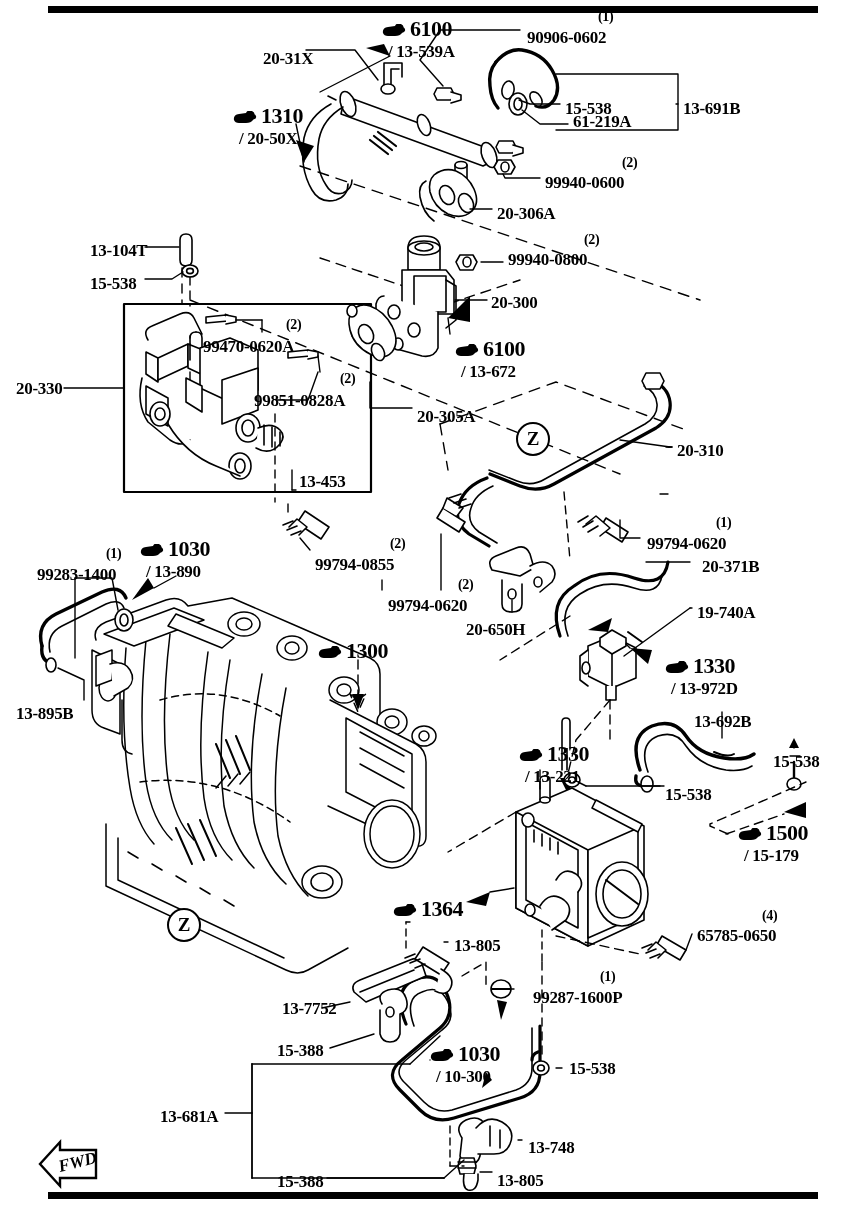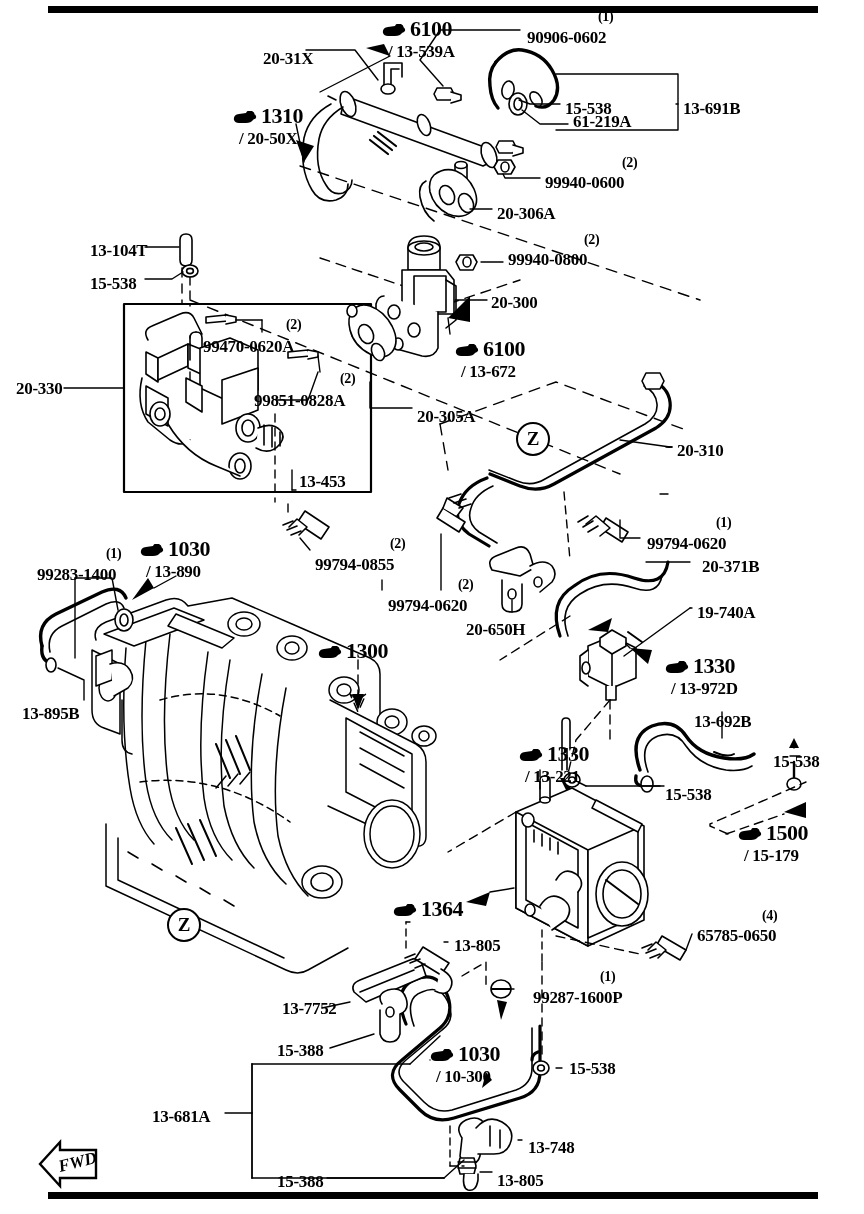--- a/index.html
+++ b/index.html
@@ -552,32 +552,32 @@
   <div class="lbl" style="left:677px;top:442px;">20-310</div>
   <div class="lbl" style="left:647px;top:535px;">99794-0620</div>
   <div class="lbl qty" style="left:716px;top:516px;">(1)</div>
   <div class="lbl" style="left:315px;top:556px;">99794-0855</div>
   <div class="lbl qty" style="left:390px;top:537px;">(2)</div>
   <div class="lbl" style="left:388px;top:597px;">99794-0620</div>
   <div class="lbl qty" style="left:458px;top:578px;">(2)</div>
   <div class="lbl" style="left:466px;top:621px;">20-650H</div>
   <div class="lbl" style="left:37px;top:566px;">99283-1400</div>
   <div class="lbl qty" style="left:106px;top:547px;">(1)</div>
-  <div class="lbl" style="left:22px;top:705px;">13-895B</div>
+  <div class="lbl" style="left:16px;top:705px;">13-895B</div>
   <div class="lbl" style="left:702px;top:558px;">20-371B</div>
   <div class="lbl" style="left:697px;top:604px;">19-740A</div>
   <div class="lbl" style="left:694px;top:713px;">13-692B</div>
   <div class="lbl" style="left:773px;top:753px;">15-538</div>
   <div class="lbl" style="left:665px;top:786px;">15-538</div>
   <div class="lbl" style="left:697px;top:927px;">65785-0650</div>
   <div class="lbl qty" style="left:762px;top:909px;">(4)</div>
   <div class="lbl" style="left:454px;top:937px;">13-805</div>
   <div class="lbl" style="left:262px;top:1000px;margin-left:20px;">13-7752</div>
   <div class="lbl" style="left:517px;top:989px;margin-left:16px;">99287-1600P</div>
   <div class="lbl qty" style="left:600px;top:970px;">(1)</div>
   <div class="lbl" style="left:277px;top:1042px;">15-388</div>
   <div class="lbl" style="left:569px;top:1060px;">15-538</div>
-  <div class="lbl" style="left:152px;top:1108px;">13-681A</div>
+  <div class="lbl" style="left:160px;top:1108px;">13-681A</div>
   <div class="lbl" style="left:528px;top:1139px;">13-748</div>
   <div class="lbl" style="left:277px;top:1173px;">15-388</div>
   <div class="lbl" style="left:497px;top:1172px;">13-805</div>
 
 </div>
 
 </body></html>

